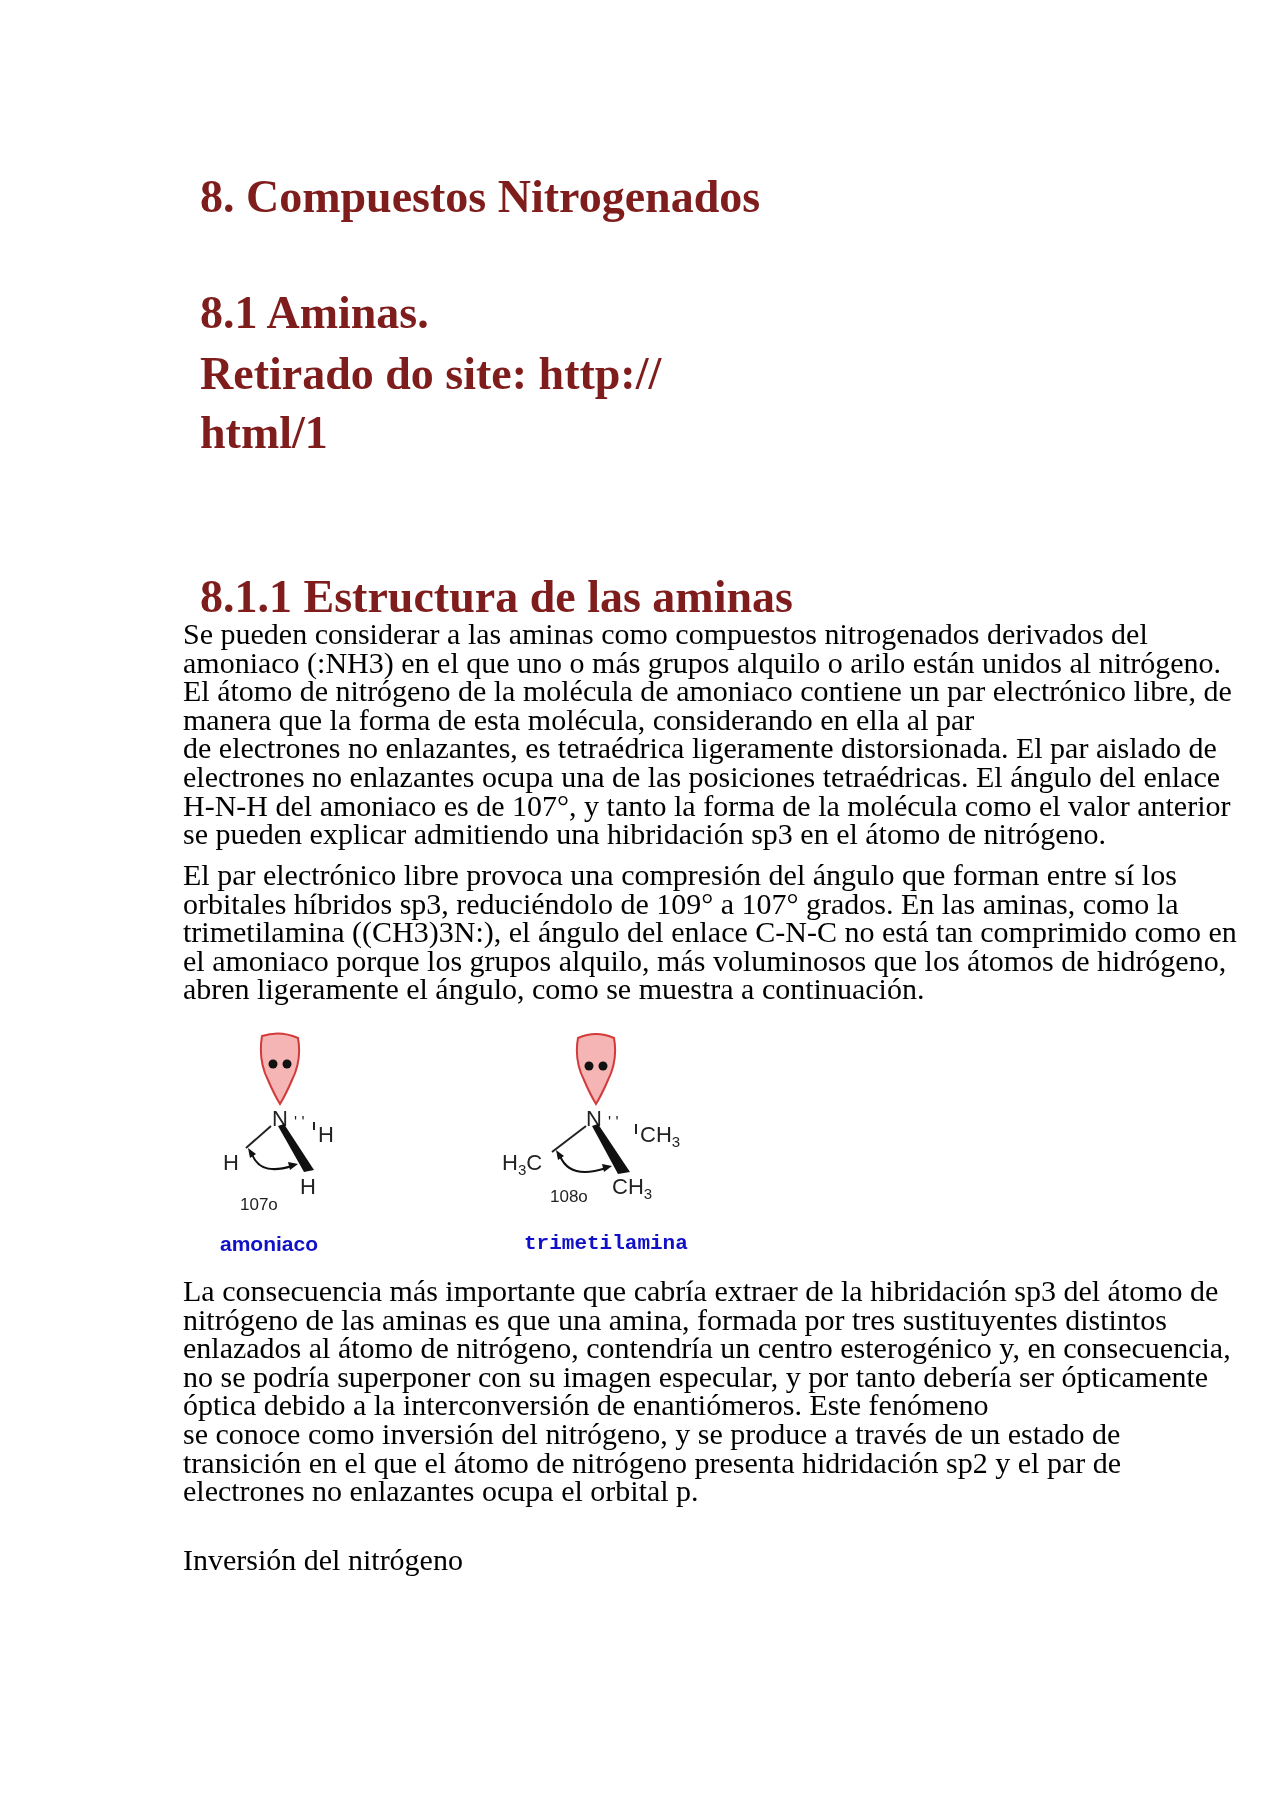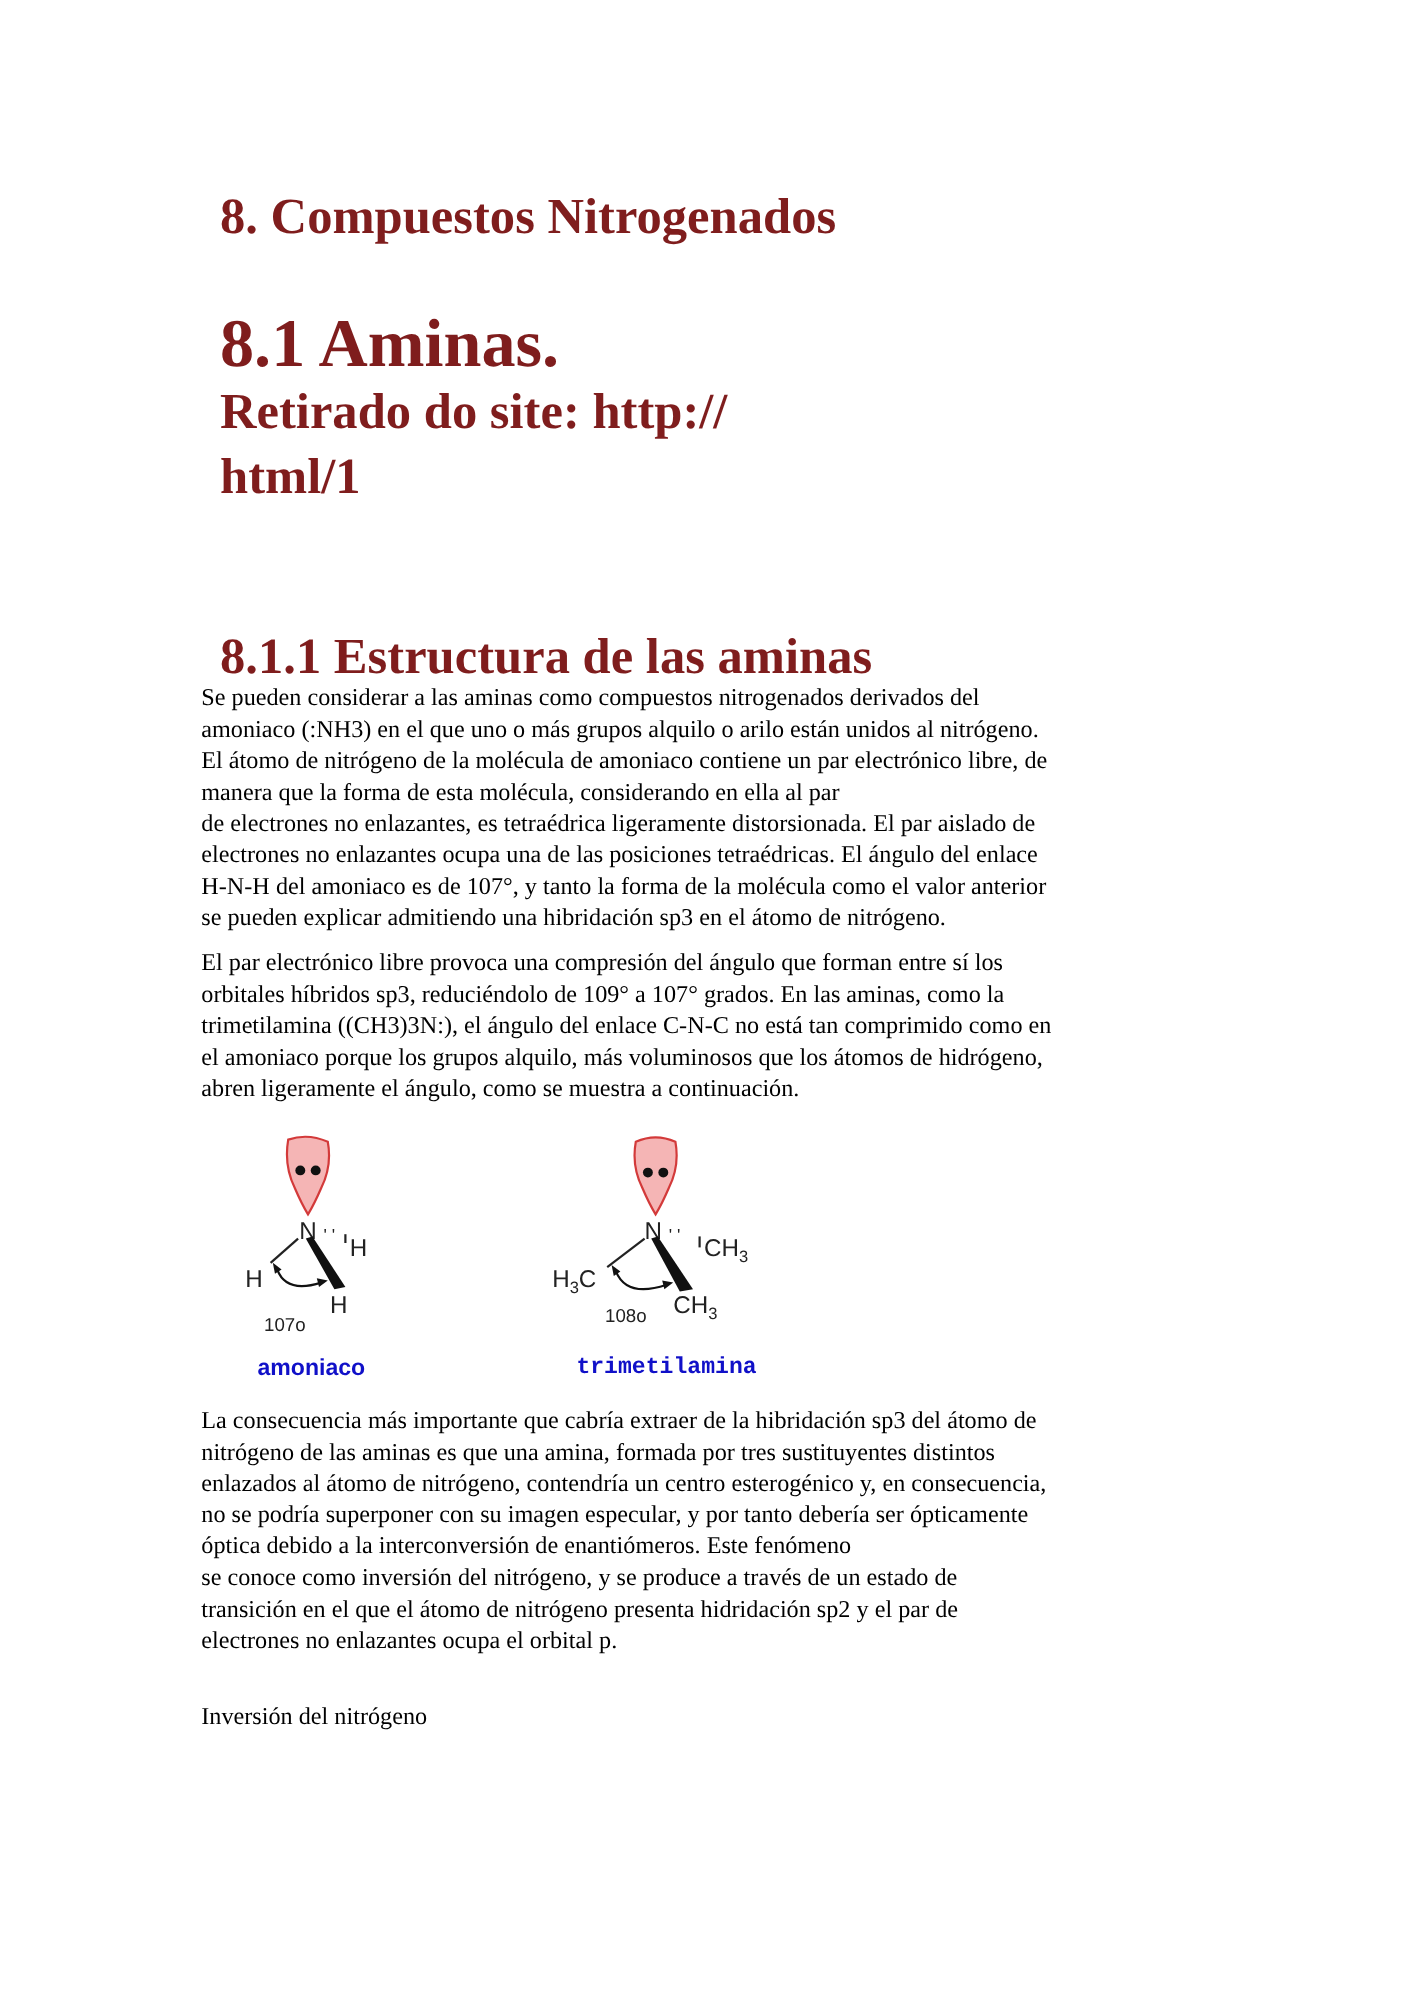--- a/index.html
+++ b/index.html
@@ -1,24 +1,24 @@
 <!DOCTYPE html>
 <html><head>
 <meta charset="utf-8">
 <style>
   html, body { margin: 0; padding: 0; background: #ffffff; }
   body { width: 1280px; height: 1811px; position: relative; overflow: hidden;
          font-family: "Liberation Serif", "DejaVu Serif", serif; color: #000; }
   .page { position: absolute; left: 183px; top: 0; width: 920px; }
   h1, h2, h3 { font-family: "Liberation Serif", serif; font-weight: bold; margin: 17px; color: #7f1d1d; }
   .h1 { position: absolute; top: 152px; font-size: 46px; line-height: 56px; white-space: nowrap; }
-  .h2a { position: absolute; top: 268px; font-size: 62px; line-height: 56px; font-family: Liberation Serif, serif; }
+  .h2a { position: absolute; top: 268px; font-size: 46px; line-height: 56px; font-family: Liberation Serif, serif; }
   .h2b { position: absolute; top: 327px; font-size: 46px; line-height: 59px; width: 900px; }
   .h3 { position: absolute; top: 552px; font-size: 46px; line-height: 56px; white-space: nowrap; }
-  .para { position: absolute; font-size: 22px; line-height: 28.6px; margin: 0; width: 930px; }
+  .para { position: absolute; font-size: 30px; line-height: 28.6px; margin: 0; width: 930px; }
   .p1 { top: 620px; }
   .p2 { top: 861px; }
   .p3 { top: 1277px; }
   .p4 { top: 1546px; }
   .line { display: block; white-space: nowrap; }
   .figure { position: absolute; top: 1030px; left: 200px; width: 540px; height: 240px; }
   .mol { position: absolute; top: 0; }
   .mol svg { display: block; }
   .mol-label { position: absolute; font-family: "Liberation Sans", "DejaVu Sans", sans-serif;
                font-weight: bold; font-size: 21px; color: #1010c8; white-space: nowrap; }
@@ -86,21 +86,21 @@
       <text x="118" y="112" class="atom">H</text>
       <line x1="71" y1="96" x2="46" y2="118" stroke="#222" stroke-width="2"></line>
       <text x="23" y="140" class="atom">H</text>
       <polygon points="78,96 84,94 114,140 104,142" fill="#111"></polygon>
       <text x="100" y="164" class="atom">H</text>
       <path d="M52 124 Q60 146 92 136" fill="none" stroke="#111" stroke-width="2"></path>
       <polygon points="48,118 56,124 50,128" fill="#111"></polygon>
       <polygon points="98,134 88,132 90,140" fill="#111"></polygon>
       <text x="40" y="180" class="angle">107o</text>
     </svg>
-    <div class="mol-label" style="left:34px; top:202px;">amoniaco</div>
+    <div class="mol-label" style="left:20px; top:202px;">amoniaco</div>
   </div>
 
   <div class="mol" style="left:290px;">
     <svg width="240" height="200" viewBox="0 0 240 200">
       <path d="M88 8 Q106 0 124 8 Q128 30 118 50 Q112 64 106 74 Q100 64 94 50 Q84 30 88 8 Z" fill="#f5b5b5" stroke="#d33a3a" stroke-width="2"></path>
       <circle cx="99" cy="36" r="4.5" fill="#111"></circle>
       <circle cx="113" cy="36" r="4.5" fill="#111"></circle>
       <text x="96" y="96" class="atom">N</text>
       <text x="118" y="98" class="atom" style="font-size:16px;">' '</text>
       <line x1="146" y1="94" x2="146" y2="104" stroke="#222" stroke-width="2"></line>

